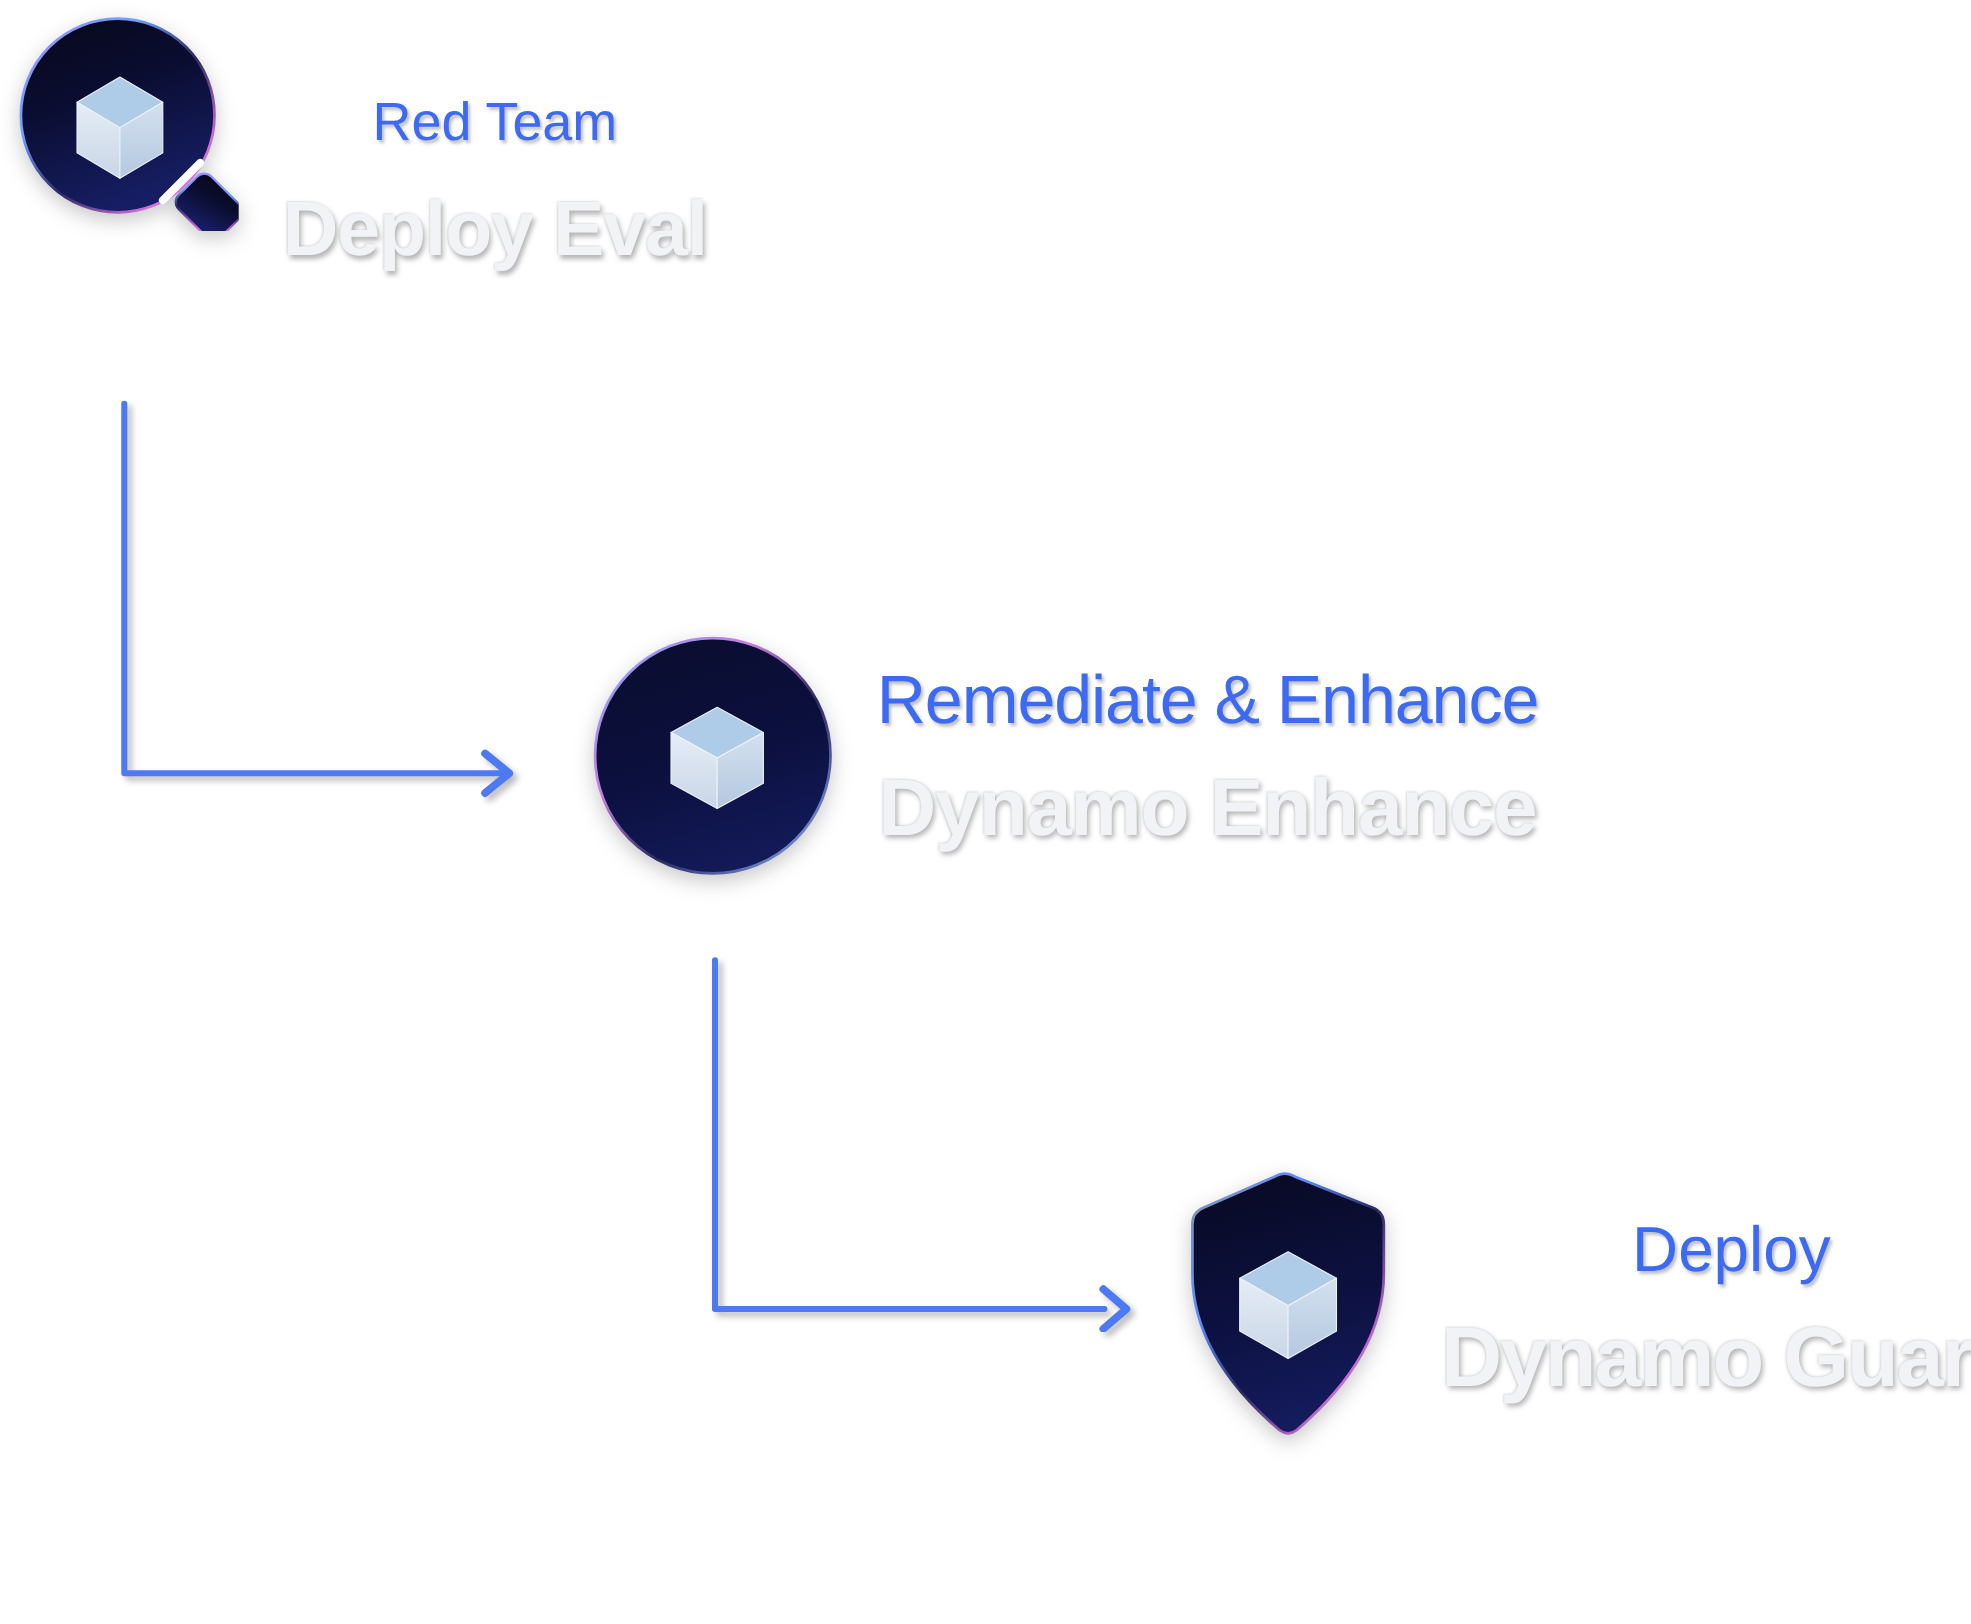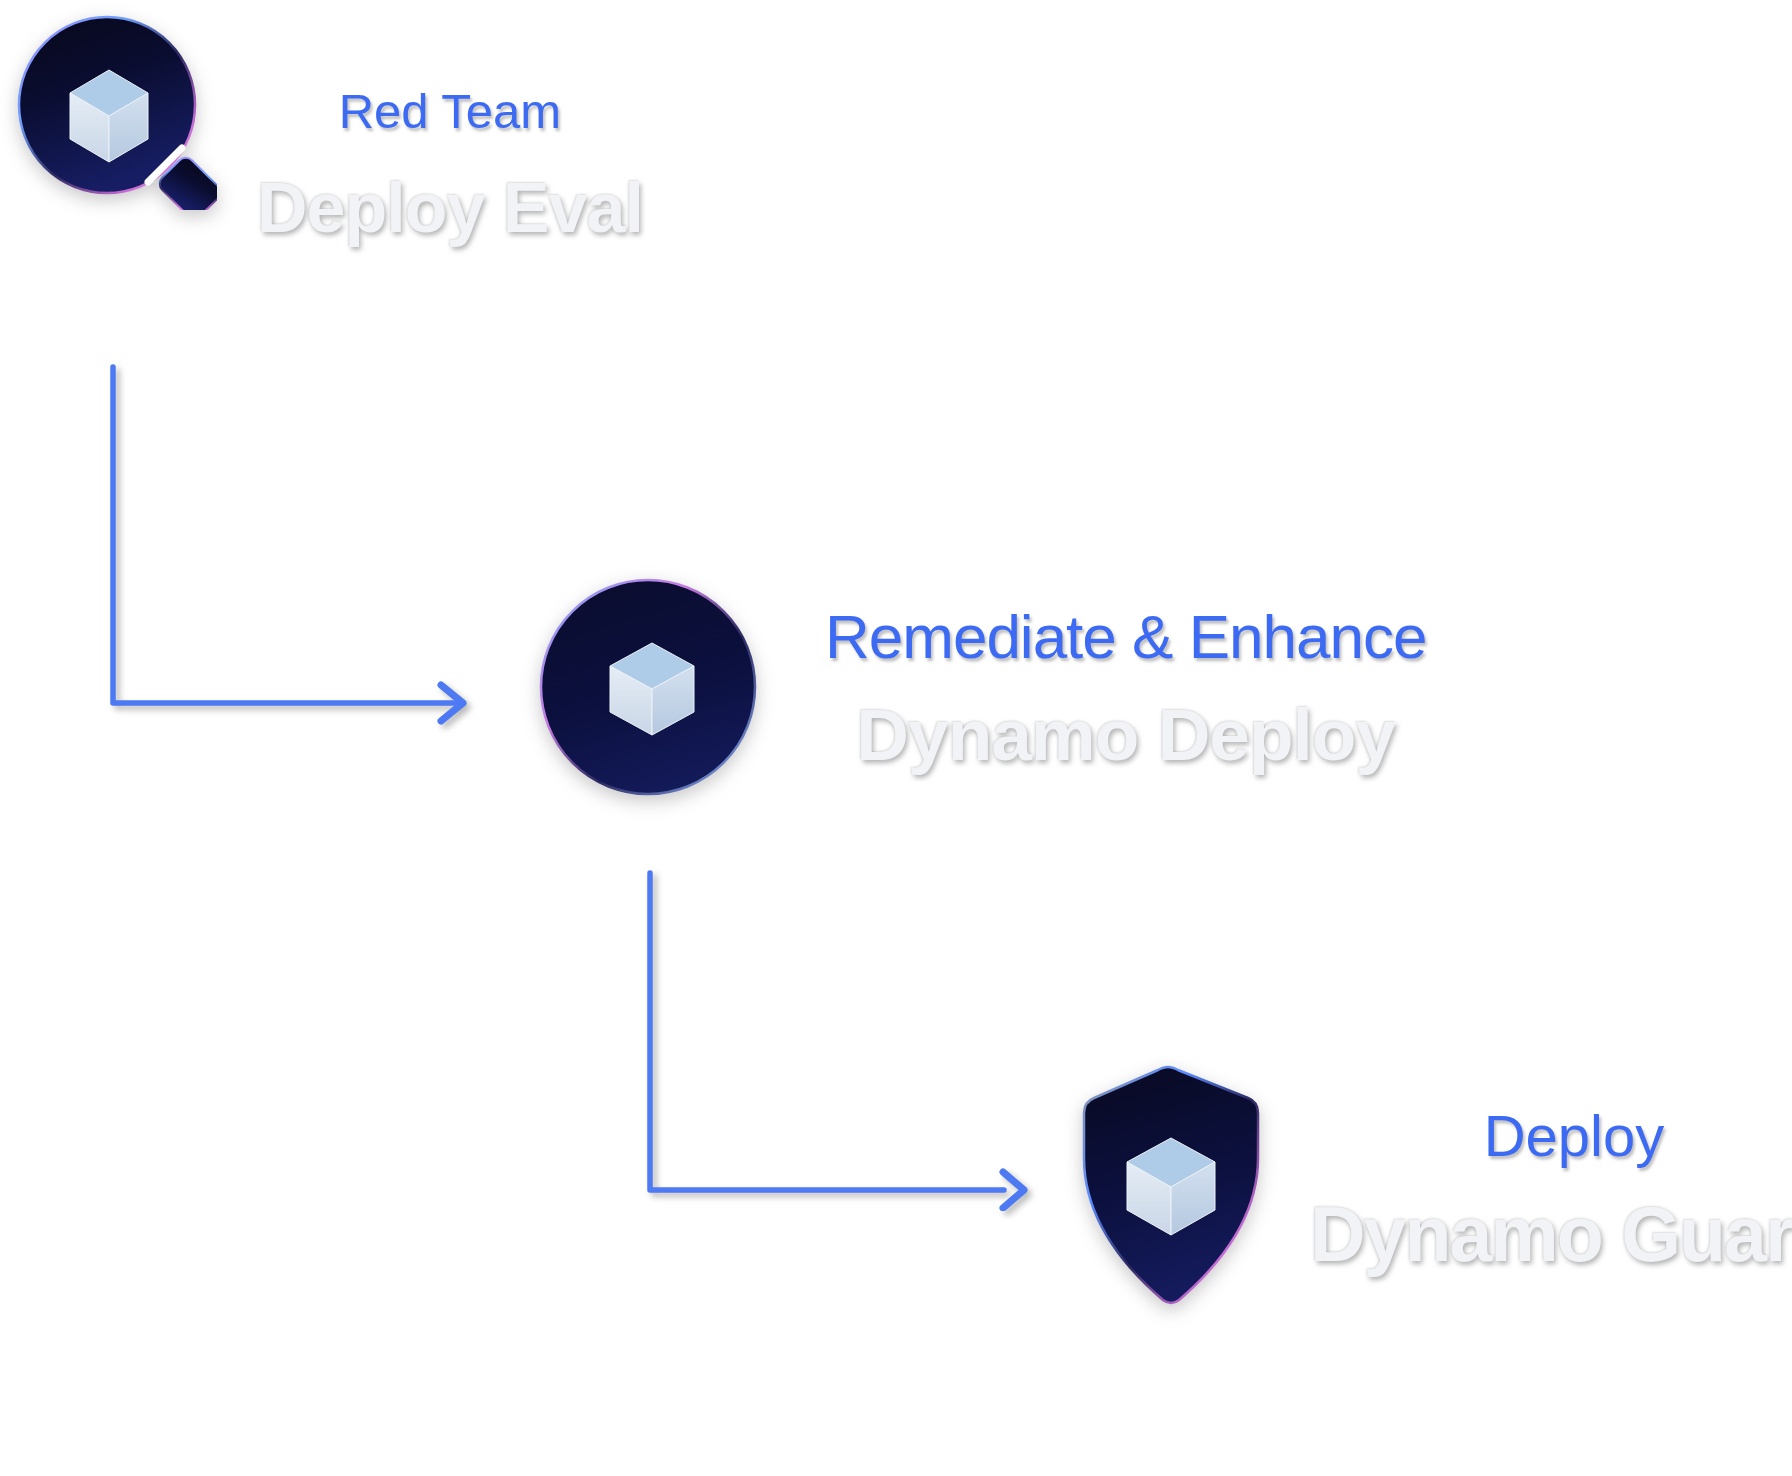--- a/index.html
+++ b/index.html
@@ -112,23 +112,23 @@
       </defs>
       <circle cx="120" cy="120" r="107" fill="url(#nf2)" stroke="url(#rim2)" stroke-width="2.5"></circle>
       <g stroke="#EDF2F8" stroke-width="1" stroke-linejoin="round">
         <polygon points="124,76 166,99 124,122 82,99" fill="#AECBE7"></polygon>
         <polygon points="82,99 124,122 124,168 82,145" fill="url(#cl2)"></polygon>
         <polygon points="124,122 166,99 166,145 124,168" fill="url(#cr2)"></polygon>
       </g>
     </svg>
   </div>
 
-  <div id="label2" class="labels abs" style="left:785px;top:605px;margin-left:28px;">
+  <div id="label2" class="labels abs" style="left:785px;top:605px;">
     <div class="step-label">Remediate &amp; Enhance</div>
-    <div class="product-label">Dynamo Deploy</div>
+    <div class="product-label">Dynamo Enhance</div>
   </div>
 
   <svg class="arrow-svg abs" style="left:620px;top:866px;" width="400" height="345" viewBox="0 0 400 345">
     <polyline class="arrow-line" points="18,7 18,324 372,324"></polyline>
     <path class="arrow-head" d="M371,306 L392,324 L371,342"></path>
   </svg>
 
   <div class="abs" style="left:1055px;top:1060px;width:210px;height:255px;">
     <svg class="icon-svg" width="210" height="255" viewBox="0 0 210 255">
       <defs>

